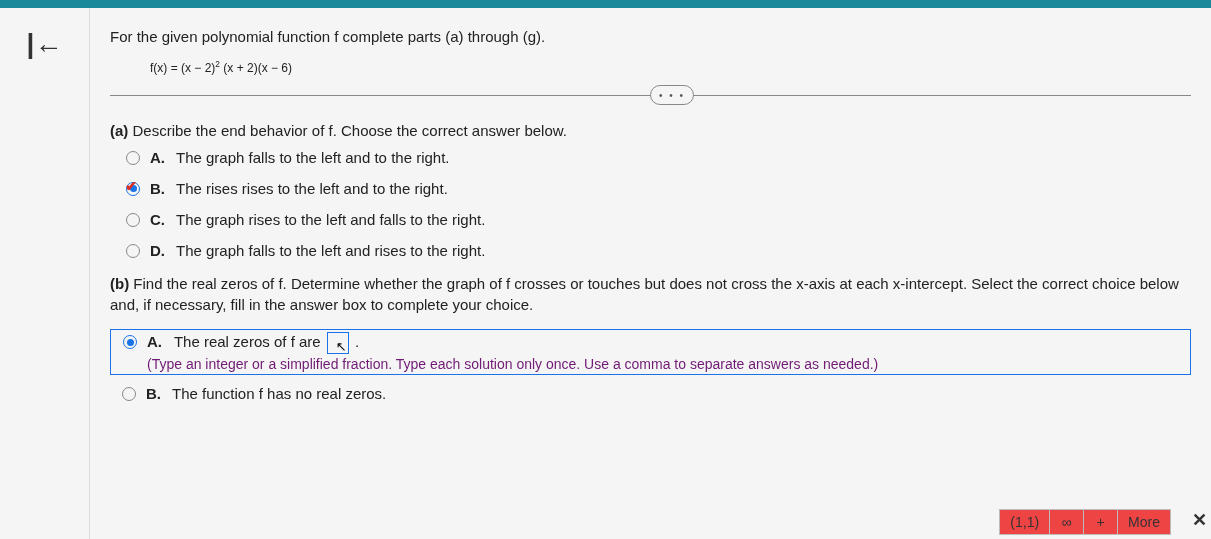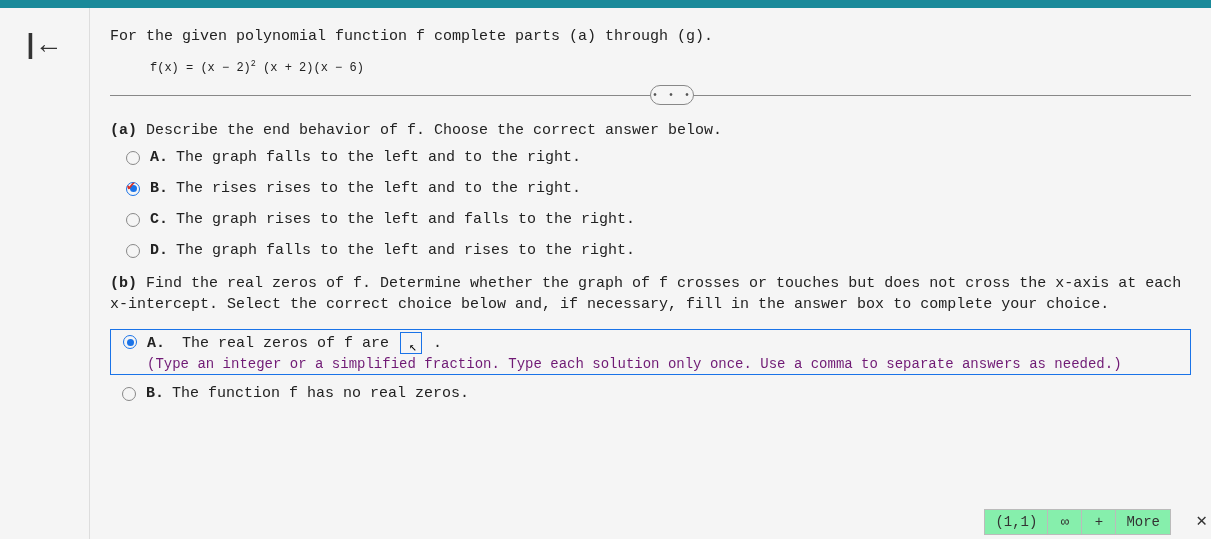--- a/index.html
+++ b/index.html
@@ -36,21 +36,20 @@
   color: #333;
   cursor: pointer;
   user-select: none;
 }
 .main {
   flex: 1;
   padding: 20px 20px 0 20px;
   font-size: 15px;
   color: #222;
   position: relative;
-  font-family: Liberation Mono, monospace;
 }
 .prompt { margin-bottom: 14px; }
 .formula {
   margin: 10px 0 20px 40px;
   font-size: 12px;
 }
 .hr-wrap {
   position: relative;
   margin-bottom: 26px;
 }
@@ -150,21 +149,21 @@
 .toolbar {
   position: absolute;
   bottom: 4px;
   right: 40px;
   display: flex;
   align-items: center;
   gap: 0;
 }
 .tb-btn {
   border: 1px solid #bbb;
-  background: #86efac;
+  background: #ef4444;
   padding: 4px 10px;
   font-size: 14px;
   color: #333;
   cursor: pointer;
   min-width: 34px;
   text-align: center;
 }
 .tb-btn + .tb-btn { border-left: none; }
 .close-x {
   position: absolute;

